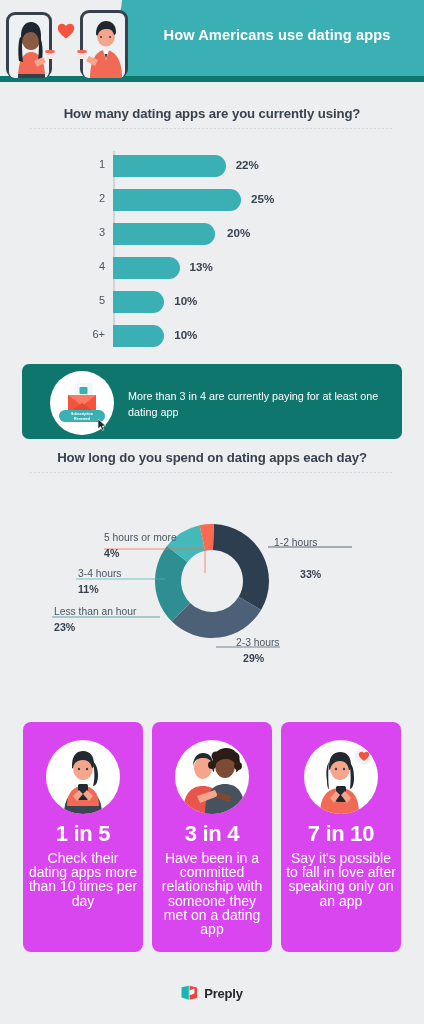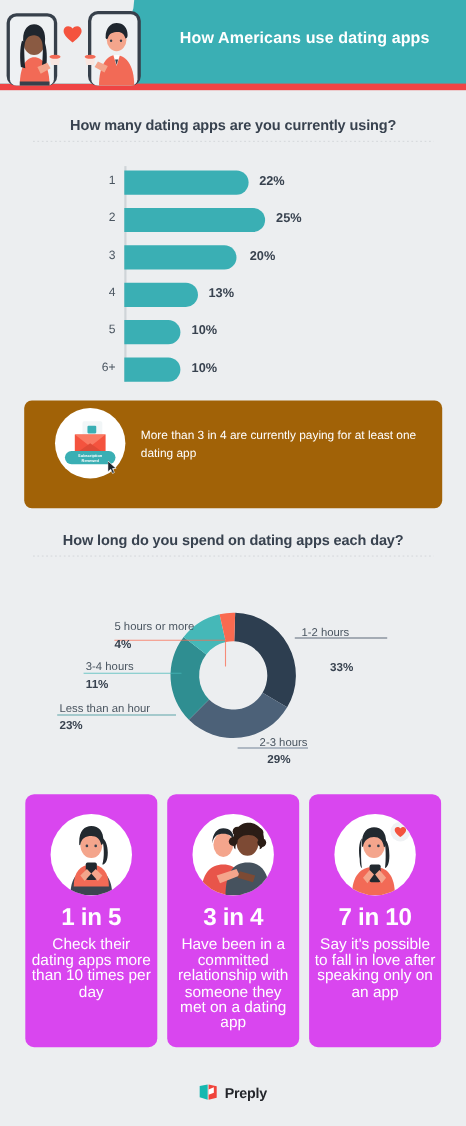--- a/index.html
+++ b/index.html
@@ -12,21 +12,21 @@
     font-family: "Liberation Sans", sans-serif;
     background: #eceef0;
     position: relative;
   }
 
   
   .header {
     position: relative;
     width: 424px;
     height: 82px;
-    background: #ef4444;
+    background: #0f766e;
     overflow: hidden;
     padding-left: 32px;
   }
   .header-teal {
     position: absolute;
     left: 0; top: 0;
     width: 424px; height: 76px;
     background: #3aafb4;
   }
   .header-notch {
@@ -111,22 +111,22 @@
     top: 3px;
     font-size: 11.6px;
     font-weight: bold;
     color: #38424f;
   }
 
   
   .banner {
     position: relative;
     margin: 13px 22px 0 22px;
-    height: 98px;
-    background: #a16207;
+    height: 75px;
+    background: #0f766e;
     border-radius: 7px;
   }
   .banner-circle {
     position: absolute;
     left: 28px; top: 7px;
     width: 64px; height: 64px;
     border-radius: 50%;
     background: #ffffff;
   }
   .banner-text {
@@ -323,21 +323,21 @@
       <span>Subscription</span><br>
       <span>Renewed</span>
     </div>
     <svg width="10" height="12" viewBox="0 0 10 12" style="position:absolute;left:48px;top:48px">
       <path d="M0 0 L0 10 L2.6 7.6 L4.3 11.4 L6 10.6 L4.3 7 L7.6 6.8 Z" fill="#1f262e" stroke="#ffffff" stroke-width="0.6"></path>
     </svg>
   </div>
   <div class="banner-text">More than 3 in 4 are currently paying for at least one dating app</div>
 </div>
 
-<div style="margin-top:21px;">
+<div style="margin-top:11px;">
   <div class="sec-title">How long do you spend on dating apps each day?</div>
   <div class="dotline"></div>
 
   <div class="donutwrap">
     <svg width="424" height="200" viewBox="0 0 424 200" style="position:absolute;left:0;top:0">
       <g id="donut-slices" transform="translate(212,92)">
           <path d="M1.7904132674533186 -56.9718739408467 A57 57 0 0 1 49.06229553922479 29.015360697771158 L26.683002837122256 15.780283888261508 A31 31 0 0 0 0.9737335314219803 -30.98470337133768 Z" fill="#2d3e50"></path>
           <path d="M49.06229553922479 29.015360697771158 A57 57 0 0 1 -40.30508652763321 40.305086527633215 L-21.920310216782973 21.920310216782976 A31 31 0 0 0 26.683002837122256 15.780283888261508 Z" fill="#4c6178"></path>
           <path d="M-40.30508652763321 40.305086527633215 A57 57 0 0 1 -45.03883570541433 -34.93570205821968 L-24.49480538364639 -19.000118663242286 A31 31 0 0 0 -21.920310216782973 21.920310216782976 Z" fill="#2f8e91"></path>
           <path d="M-45.03883570541433 -34.93570205821968 A57 57 0 0 1 -12.434164759602915 -55.627255430508605 L-6.7624404832928136 -30.25341962010117 A31 31 0 0 0 -24.49480538364639 -19.000118663242286 Z" fill="#45b8b8"></path>

